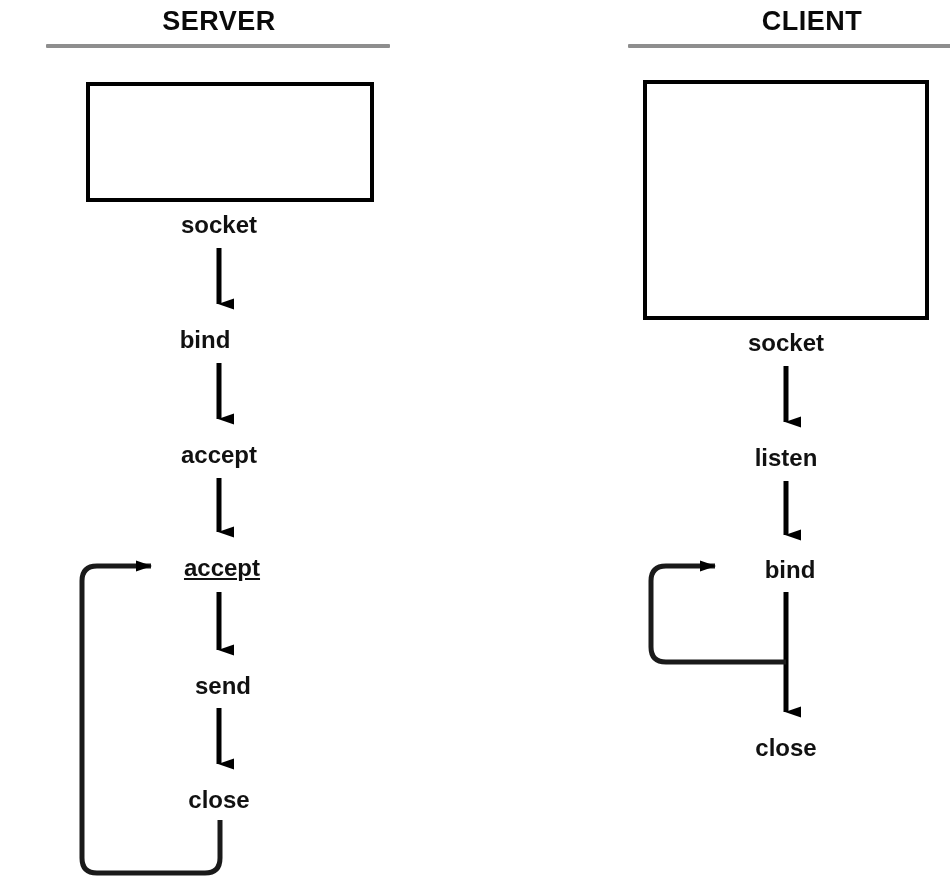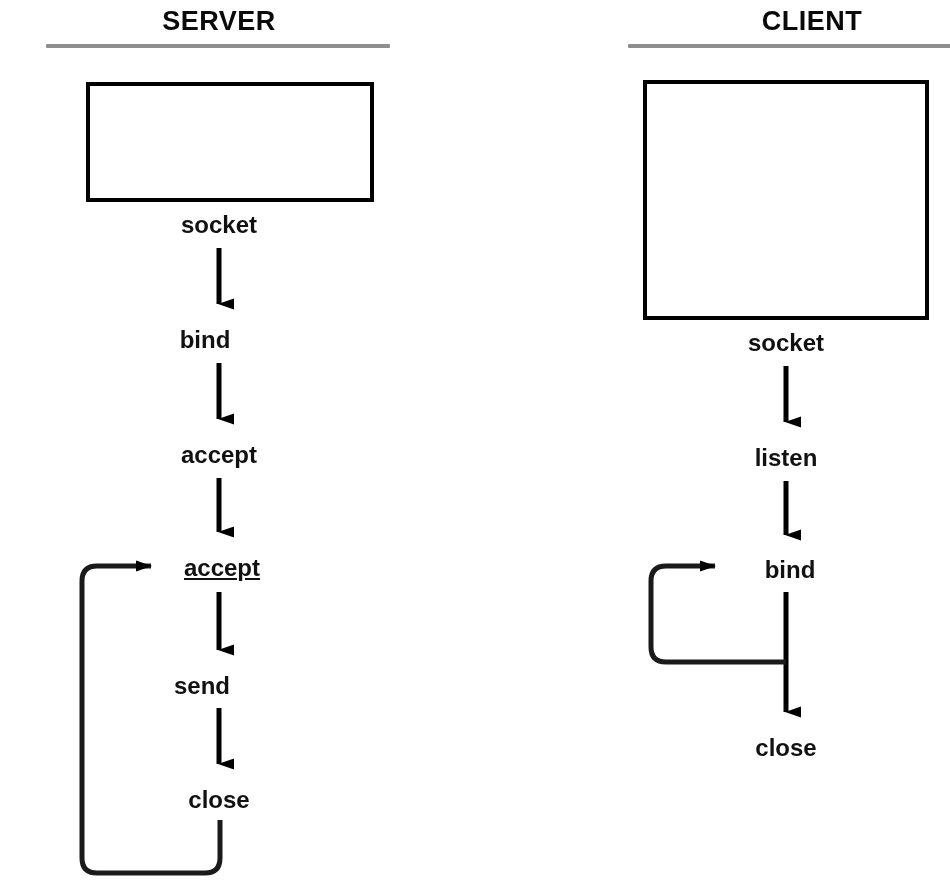--- a/index.html
+++ b/index.html
@@ -69,21 +69,21 @@
 <div id="diagram-root">
 
   <div class="col-title" style="left:195px; top:6px;">SERVER</div>
   <div class="rule" style="left:22px; top:44px; width:344px;"></div>
   <div class="proc-box" style="left:62px; top:82px; width:288px; height:120px;"></div>
 
   <div class="step-label" style="left:195px; top:225px;">socket</div>
   <div class="step-label" style="left:181px; top:340px;">bind</div>
   <div class="step-label" style="left:195px; top:455px;">accept</div>
   <div class="step-label" style="left:198px; top:568px;text-decoration:underline;">accept</div>
-  <div class="step-label" style="left:178px; top:686px;">send</div>
+  <div class="step-label" style="left:199px; top:686px;">send</div>
   <div class="step-label" style="left:195px; top:800px;">close</div>
 
   <div class="col-title" style="left:788px; top:6px;">CLIENT</div>
   <div class="rule" style="left:604px; top:44px; width:332px;"></div>
   <div class="proc-box" style="left:619px; top:80px; width:286px; height:240px;"></div>
 
   <div class="step-label" style="left:762px; top:343px;">socket</div>
   <div class="step-label" style="left:762px; top:458px;">listen</div>
   <div class="step-label" style="left:766px; top:570px;">bind</div>
   <div class="step-label" style="left:762px; top:748px;">close</div>

